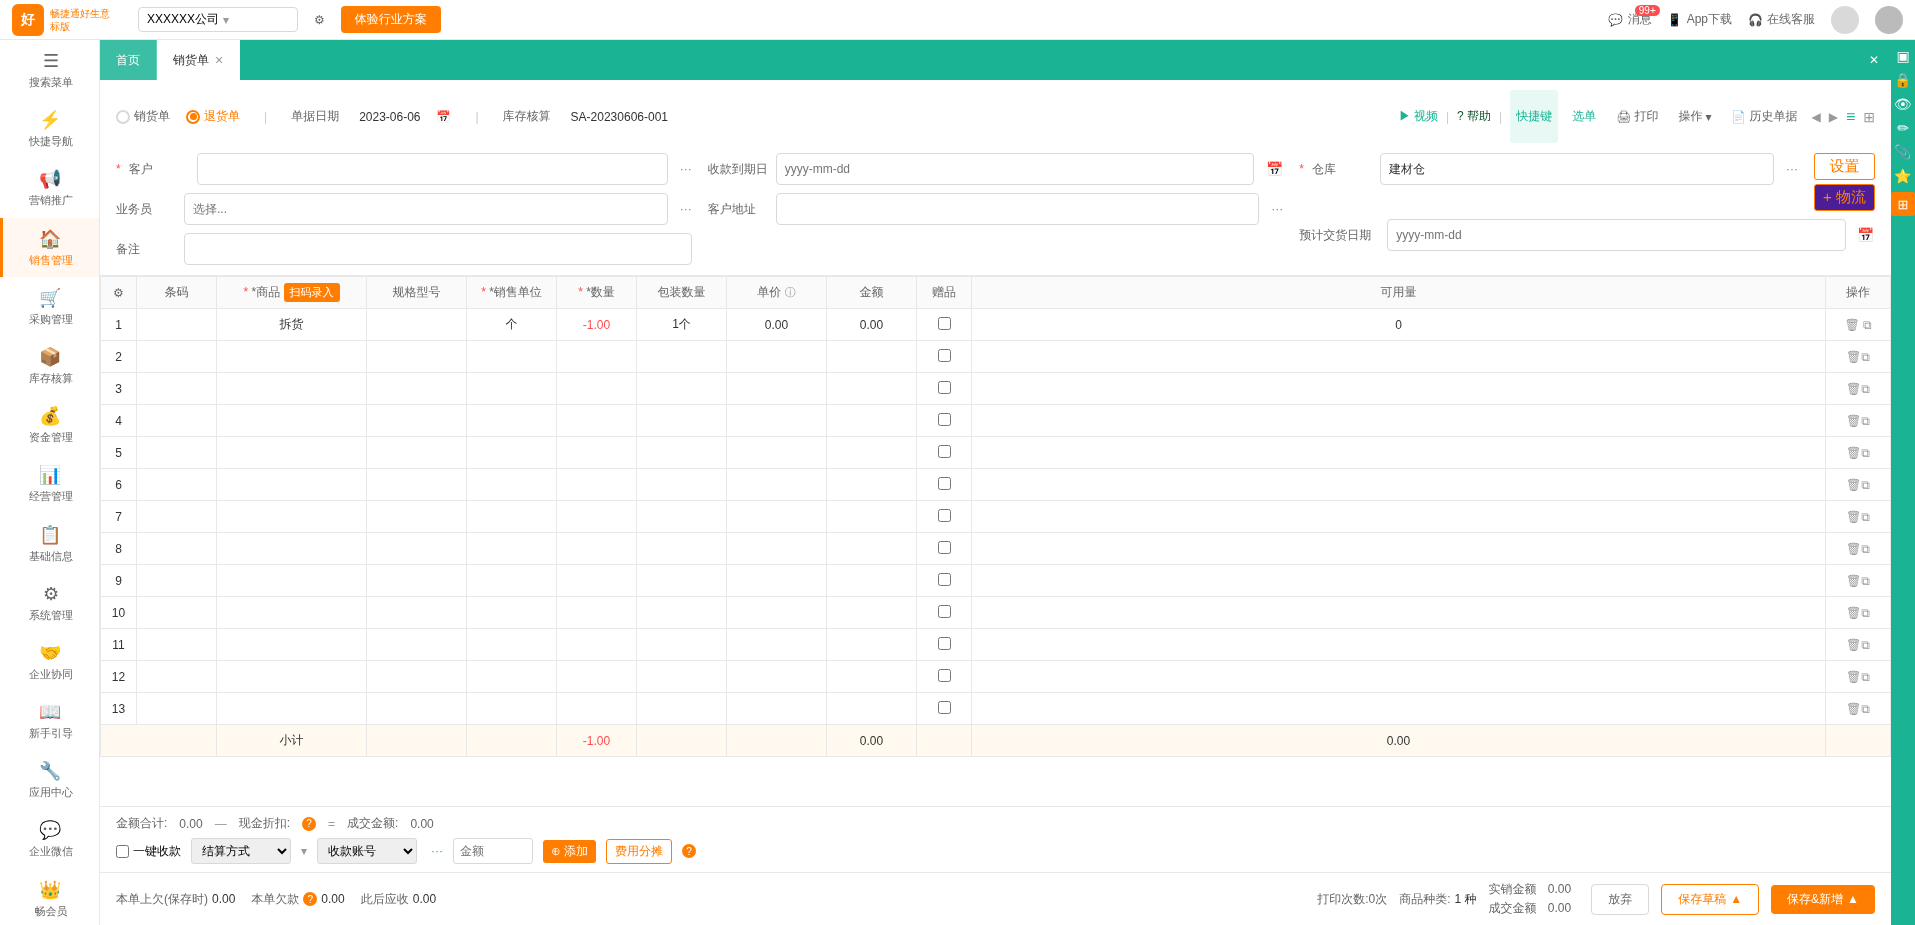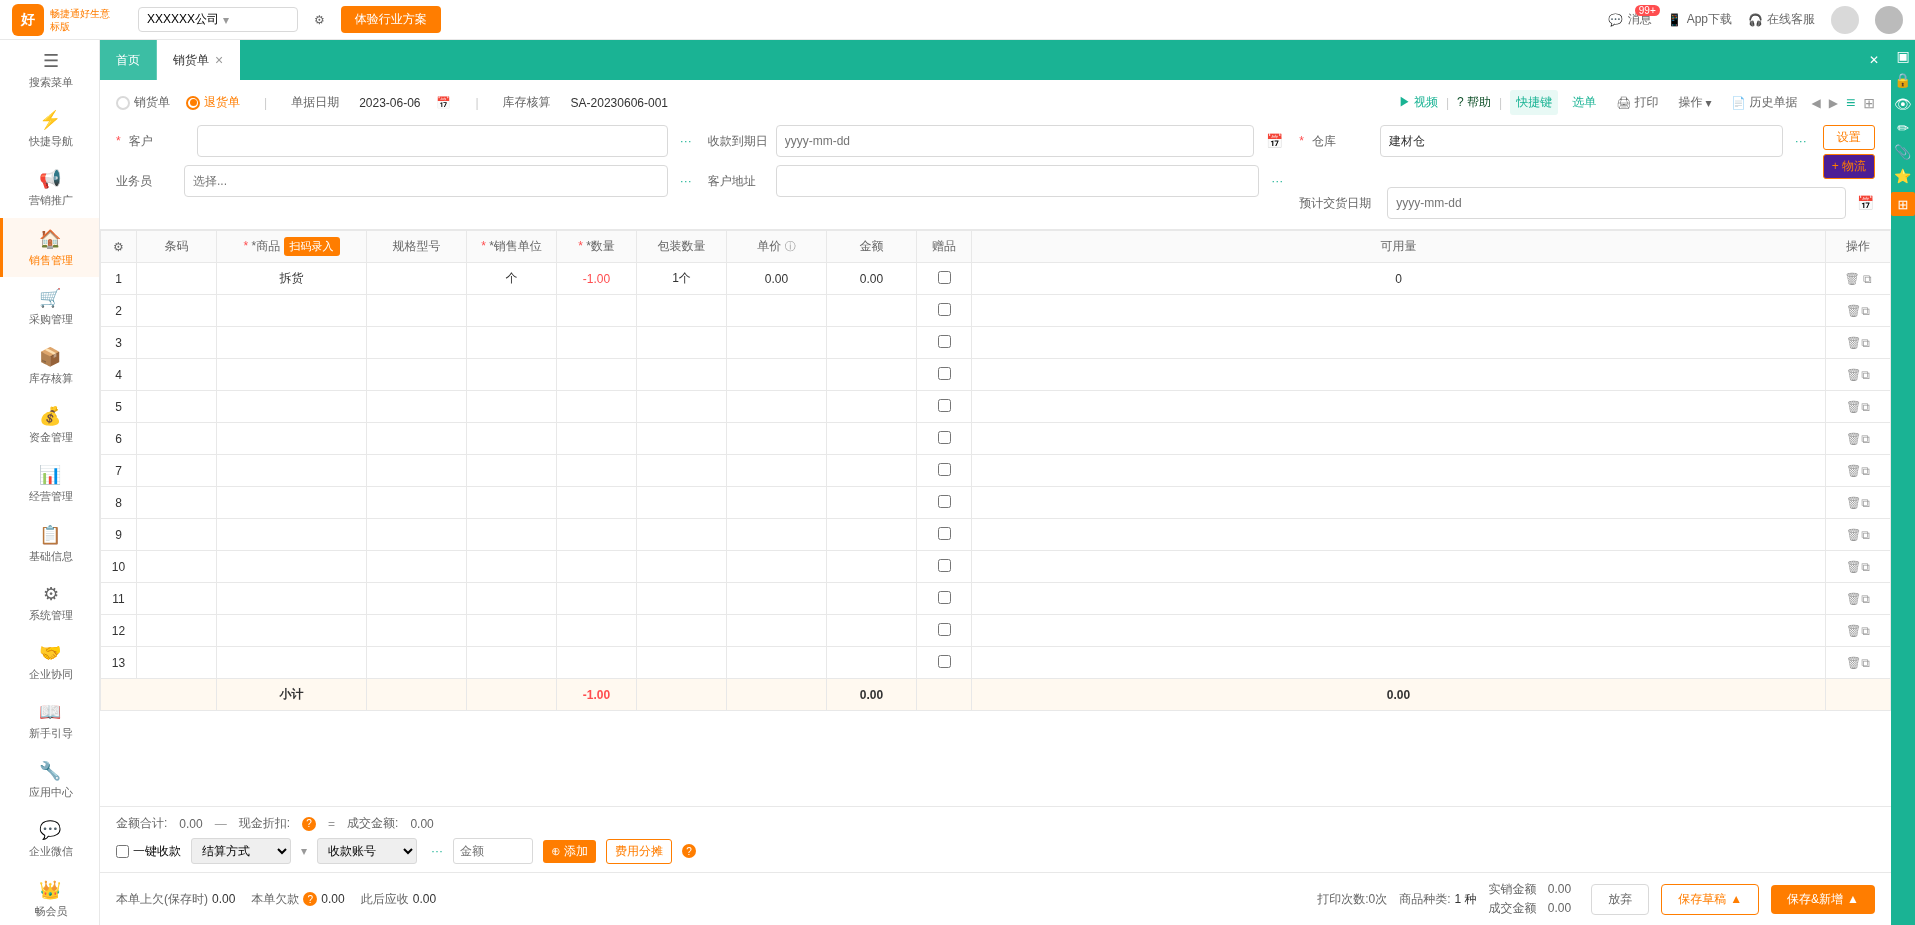--- a/index.html
+++ b/index.html
@@ -43,42 +43,42 @@
 
     
     .form-toolbar { display: flex; align-items: center; justify-content: space-between; margin-bottom: 10px; }
     .form-type-radio { display: flex; align-items: center; gap: 16px; }
     .radio-item { display: flex; align-items: center; gap: 4px; cursor: pointer; color: #666; }
     .radio-item.active { color: #ff7d00; }
     .radio-circle { width: 14px; height: 14px; border-radius: 50%; border: 2px solid #d9d9d9; display: flex; align-items: center; justify-content: center; }
     .radio-circle.active { border-color: #ff7d00; }
     .radio-dot { width: 7px; height: 7px; border-radius: 50%; background: #ff7d00; }
     .form-actions { display: flex; align-items: center; gap: 8px; color: #666; }
-    .action-btn { display: flex; align-items: center; gap: 3px; cursor: pointer; color: #666; padding: 4px 6px; border-radius: 3px; }
+    .action-btn { display: flex; align-items: center; gap: 3px; cursor: pointer; color: #666; padding: 18px 6px; border-radius: 3px; }
     .action-btn.primary { color: #1ab394; }
     .field-row { display: flex; align-items: center; gap: 8px; }
     .field-label { color: #666; white-space: nowrap; min-width: 60px; }
     .required-star { color: #ff4d4f; }
     .field-input { flex: 1; height: 32px; border: 1px solid #d9d9d9; border-radius: 4px; padding: 0 8px; color: #333; outline: none; }
     .field-input.empty { color: #bbb; }
     .field-dots { color: #1ab394; cursor: pointer; margin-left: 4px; }
     .field-calendar { color: #999; cursor: pointer; margin-left: 4px; font-size: 14px; }
     .side-btns { display: flex; flex-direction: column; gap: 4px; margin-left: 8px; }
-    .side-btn { background: #ff7d00; color: white; border: none; border-radius: 3px; padding: 3px 8px; cursor: pointer; font-size: 12px; white-space: nowrap; }
+    .side-btn { background: #ff7d00; color: white; border: none; border-radius: 3px; padding: 3px 8px; cursor: pointer; font-size: 15px; white-space: nowrap; }
     .side-btn.outline { background: #4c1d95; color: #ff7d00; border: 1px solid #ff7d00; padding-left: 8px; }
 
     
     .table-container { flex: 1; overflow: auto; background: #fff; }
     .data-table { width: 100%; border-collapse: collapse; table-layout: fixed; }
     .data-table th { background: #fafafa; border: 1px solid #e8e8e8; padding: 6px 8px; text-align: center; color: #666; font-weight: normal; white-space: nowrap; position: sticky; top: 0; z-index: 2; }
     .data-table td { border: 1px solid #e8e8e8; padding: 4px 8px; text-align: center; color: #333; height: 32px; }
     .row-num { color: #999; }
     .red-val { color: #ff4d4f; }
     .scan-btn { background: #ff7d00; color: white; border: none; border-radius: 3px; padding: 2px 6px; cursor: pointer; font-size: 11px; }
-    .subtotal-row td { background: #fff9f0; font-weight: 700; }
+    .subtotal-row td { background: #fff9f0; font-weight: 400; }
 
     
     .bottom-summary { background: #fff; border-top: 1px solid #e8e8e8; padding: 8px 16px; flex-shrink: 0; }
     .summary-row { display: flex; align-items: center; gap: 12px; color: #666; }
     .dash { color: #999; }
     .equals { color: #999; }
     .payment-row { display: flex; align-items: center; gap: 10px; margin-top: 6px; }
     .checkbox-item { display: flex; align-items: center; gap: 4px; }
     .pay-input { height: 26px; border: 1px solid #d9d9d9; border-radius: 3px; padding: 0 6px; width: 100px; }
     .add-btn-orange { background: #ff7d00; color: white; border: none; border-radius: 3px; padding: 3px 8px; cursor: pointer; font-size: 12px; }
@@ -266,20 +266,24 @@
             <span class="required-star">*</span>
             <span class="field-label">客户</span>
             <input class="field-input" style="flex: 1 1 0%;">
             <span class="field-dots">···</span>
           </div>
           <div class="field-row">
             <span class="field-label">业务员</span>
             <input class="field-input" style="flex: 1 1 0%;" placeholder="选择...">
             <span class="field-dots">···</span>
           </div>
+          <div class="field-row">
+            <span class="field-label">备注</span>
+            <input class="field-input" style="flex: 1 1 0%;">
+          </div>
         </div>
 
         <div style="flex:1;display:flex;flex-direction:column;gap:8px;">
           <div class="field-row">
             <span class="field-label">收款到期日</span>
             <input class="field-input empty" style="flex: 1 1 0%;" placeholder="yyyy-mm-dd">
             <span class="field-calendar">📅</span>
           </div>
           <div class="field-row">
             <span class="field-label">客户地址</span>

